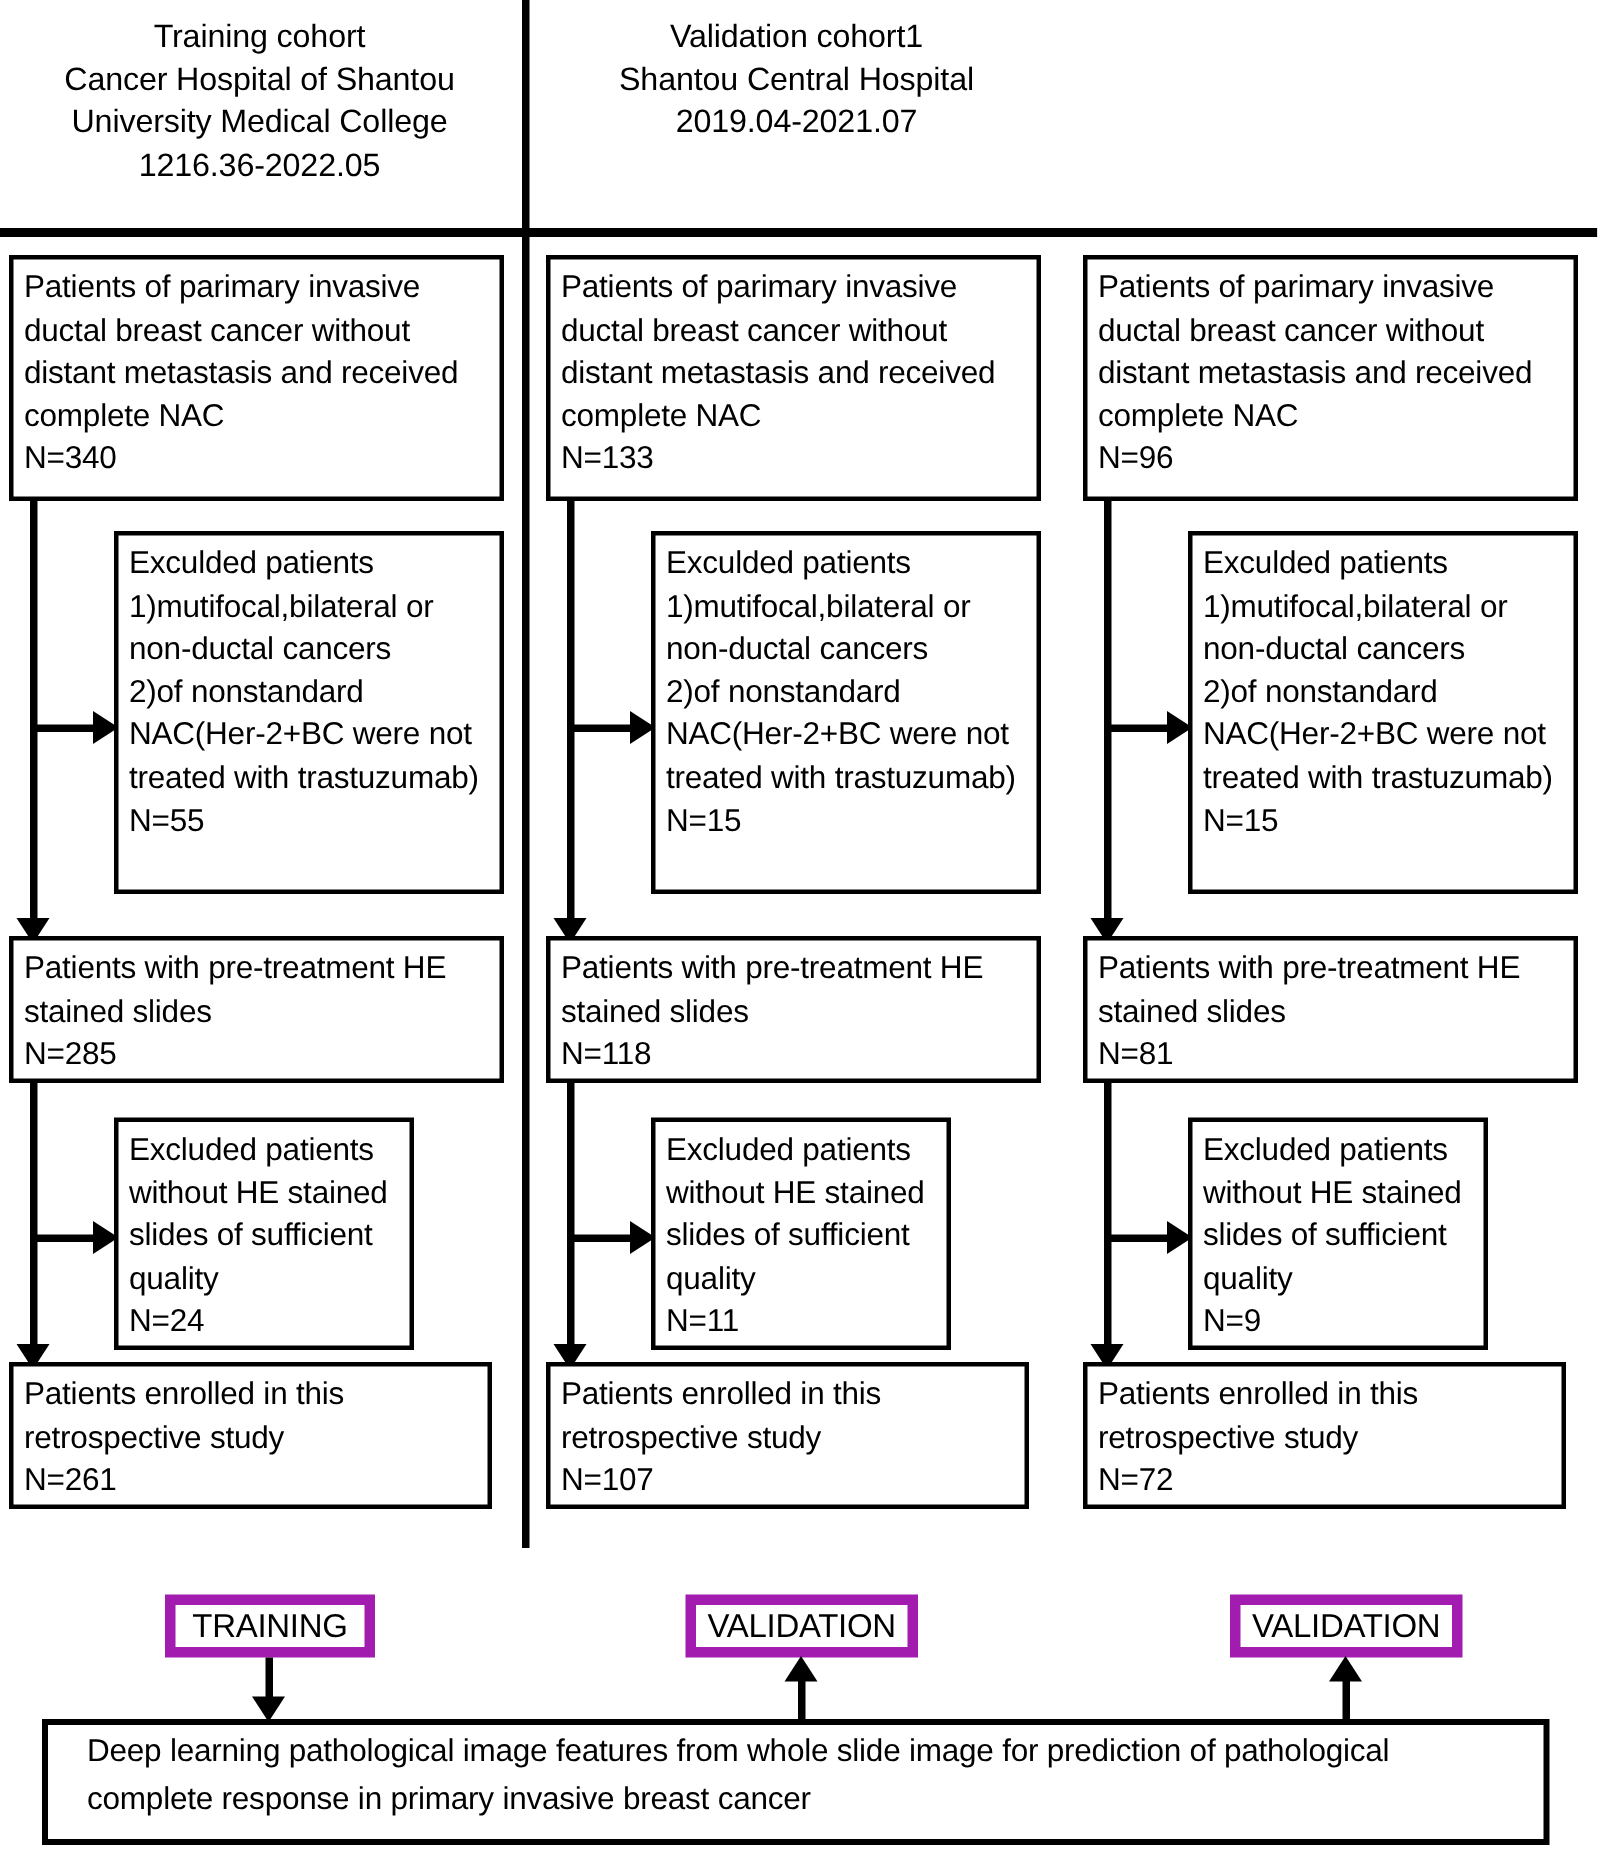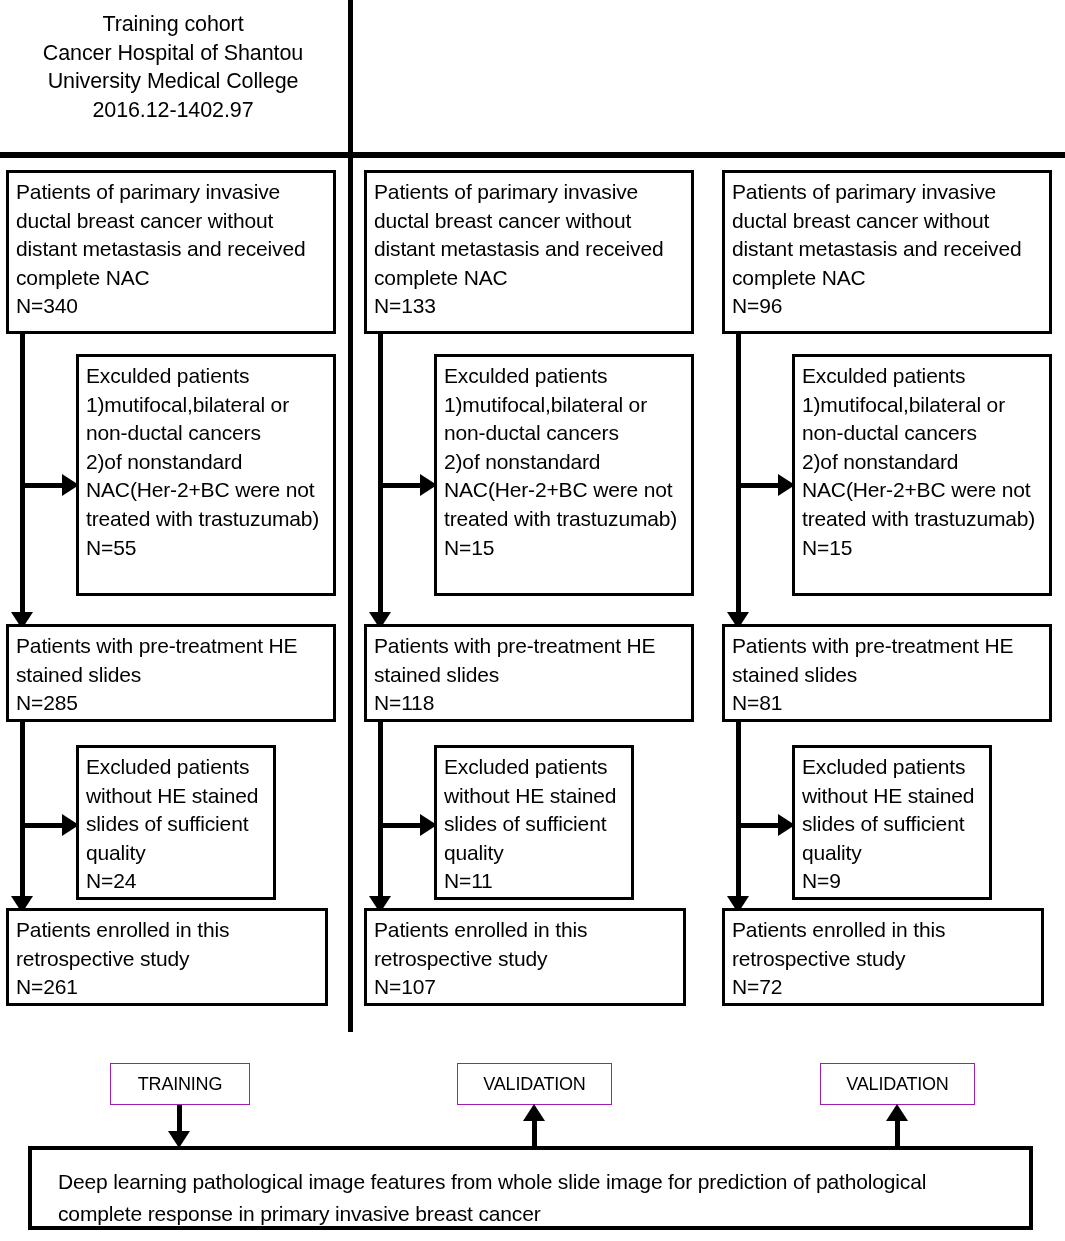--- a/index.html
+++ b/index.html
@@ -40,27 +40,27 @@
     font-size:21px;
     line-height:28.6px;
     white-space:pre-line;
     letter-spacing:-0.15px;
     overflow:hidden;
   }
   .fbox.summary{
     border-width:4px;
     font-size:21px;
     line-height:32px;
-    padding:16px 26px;
+    padding:2px 26px;
     text-align:left;
   }
   .tagbox{
-    border:1px solid #a21caf;
+    border:7px solid #a21caf;
     background:#fff;
-    font-size:18px;
+    font-size:22px;
     line-height:1;
     display:flex;
     align-items:center;
     justify-content:center;
     letter-spacing:-0.2px;
   }
 
   
   .vline{background:#000;width:5px;}
   .hline{background:#000;height:5px;}
@@ -84,22 +84,25 @@
   }
 </style>
 </head>
 <body>
 
 <div id="page">
 
   <div class="abs col-header" style="left:8px;top:10px;width:330px;">Training cohort
 Cancer Hospital of Shantou
 University Medical College
-2016.12-1402.97</div>
-
+1216.36-2022.05</div>
+
+  <div class="abs col-header" style="left:366px;top:10px;width:330px;">Validation cohort1
+Shantou Central Hospital
+2019.04-2021.07</div>
 
 
   <div class="abs vrule" style="left:348px;top:0px;width:5px;height:1032px;"></div>
 
   <div class="abs hrule" style="left:0px;top:152px;width:1065px;height:6px;"></div>
 
   <div class="abs fbox" style="left:6px;top:170px;width:330px;height:164px;">Patients of parimary invasive ductal breast cancer without distant metastasis and received complete NAC
 N=340</div>
 
   <div class="abs vline" style="left:20px;top:334px;height:282px;"></div>

